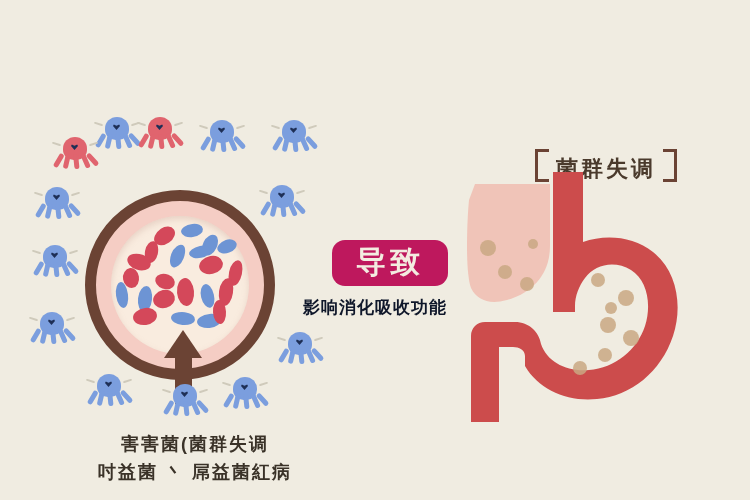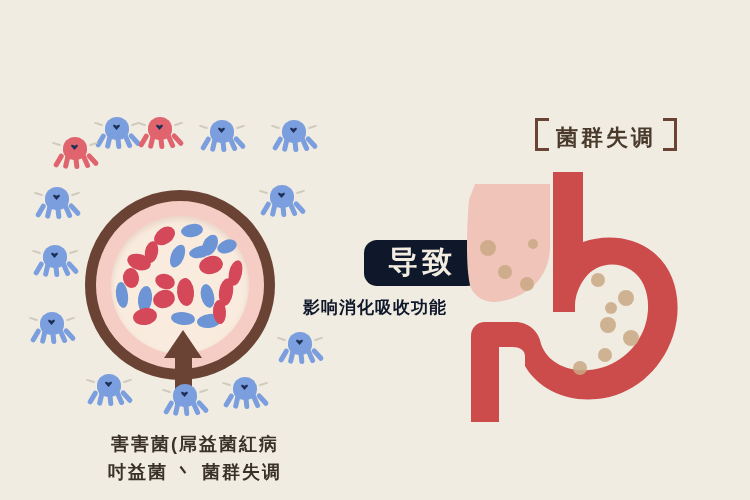--- a/index.html
+++ b/index.html
@@ -54,31 +54,31 @@
   .germ.red .body,.germ.red .leg{background:#e0646e;}
   .germ .l1{left:2px;transform:rotate(30deg);}
   .germ .l2{left:8px;transform:rotate(13deg);}
   .germ .l3{left:15px;transform:rotate(-6deg);}
   .germ .l4{left:22px;transform:rotate(-24deg);}
   .germ .l5{left:27px;transform:rotate(-42deg);}
 
   
   .badge{
     position:absolute;left:332px;top:240px;
-    padding:7px 24px 9px;border-radius:13px;background:#0f172a;
+    padding:7px 24px 9px;border-radius:13px;background:#be185d;
     color:#f3ece0;font-size:30px;font-weight:bold;letter-spacing:4px;
-    line-height:1;white-space:nowrap;margin-left:32px;
+    line-height:1;white-space:nowrap;
   }
   .sub-caption{
     position:absolute;left:303px;top:296px;
     font-size:17px;font-weight:bold;color:#0f172a;letter-spacing:1px;white-space:nowrap;
   }
 
   
-  .brlabel{position:absolute;white-space:nowrap;color:#4a3a2c;font-weight:bold;}
+  .brlabel{position:absolute;white-space:nowrap;color:#4a3a2c;font-weight:bold;margin-top:31px;}
   .brlabel .txt{font-size:22px;letter-spacing:3px;}
   .brlabel .bk{
     display:inline-block;width:11px;height:27px;vertical-align:-6px;
     border:3px solid #6b4334;
   }
   .brlabel .bk.left{border-right:none;margin-right:7px;}
   .brlabel .bk.right{border-left:none;margin-left:7px;}
 
   
   .stomach{position:absolute;left:455px;top:160px;width:245px;height:275px;}
@@ -304,17 +304,17 @@
           <circle cx="125" cy="208" r="7" fill="#c9a882" opacity="0.85"></circle>
           <circle cx="33" cy="88" r="8" fill="#c9a882" opacity="0.85"></circle>
           <circle cx="78" cy="84" r="5" fill="#c9a882" opacity="0.85"></circle>
           <circle cx="50" cy="112" r="7" fill="#c9a882" opacity="0.85"></circle>
           <circle cx="72" cy="124" r="7" fill="#c9a882" opacity="0.85"></circle>
         </g>
     </svg>
   </div>
 
   <div class="bottom-caption">
-    <div>害害菌(屌益菌紅病</div>
-    <div>吋益菌 丶 菌群失调</div>
+    <div>害害菌(菌群失调</div>
+    <div>吋益菌 丶 屌益菌紅病</div>
   </div>
 
 </div>
 
 </body></html>

